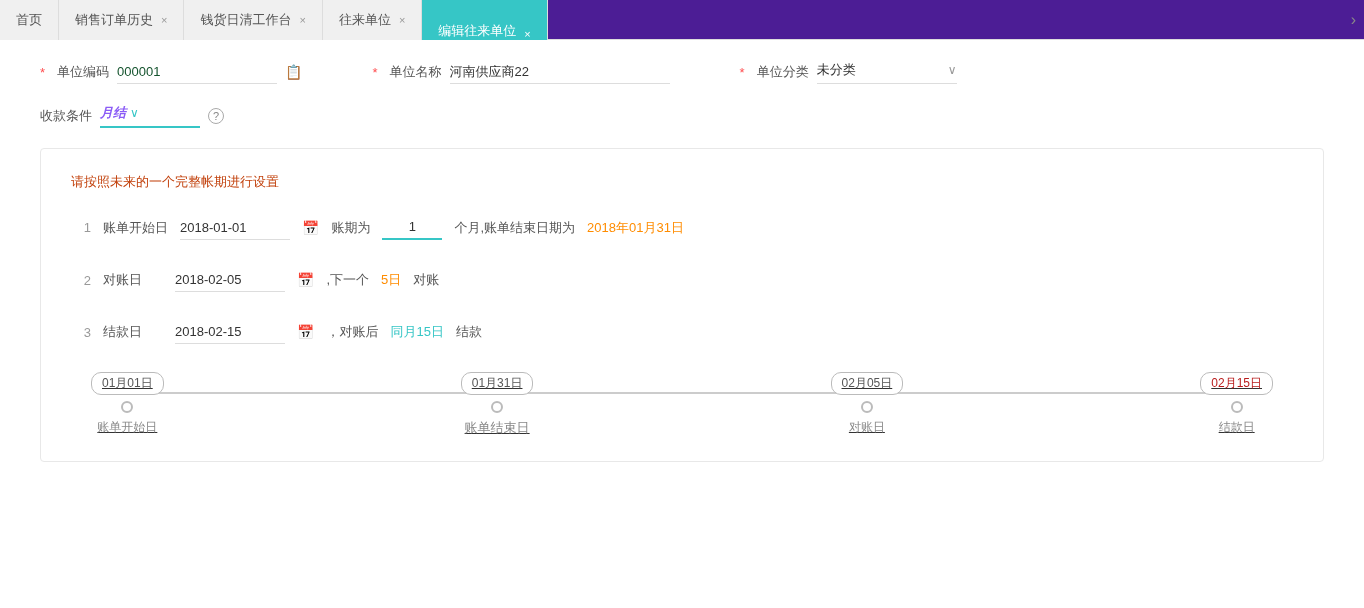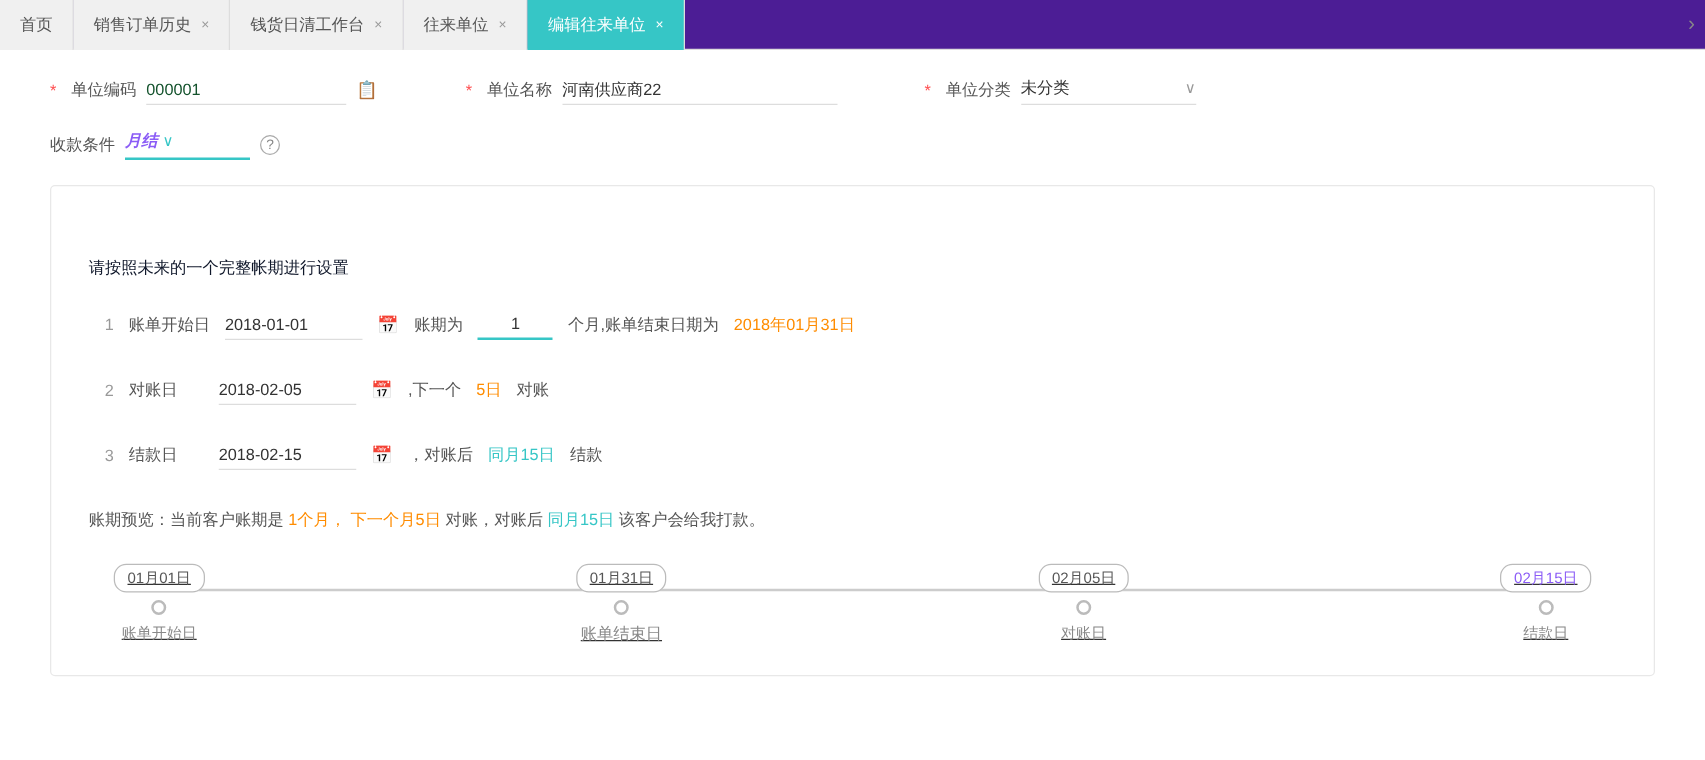--- a/index.html
+++ b/index.html
@@ -23,20 +23,21 @@
       font-size: 13px;
       color: #555;
       border-right: 1px solid #ddd;
       white-space: nowrap;
       gap: 6px;
       background: #f0f0f0;
     }
     .tab.active {
       background: #36c6c6;
       color: #fff;
+      align-items: flex-end;
     }
     .tab-close {
       font-size: 11px;
       color: #999;
       cursor: pointer;
       margin-left: 2px;
     }
     .tab.active .tab-close { color: #fff; }
     .tab-chevron {
       margin-left: auto;
@@ -178,24 +179,23 @@
     }
 
     
     .card {
       border: 1px solid #e8e8e8;
       border-radius: 4px;
       padding: 24px 30px;
       margin-bottom: 20px;
     }
     .card-title {
-      color: #0f172a;
+      color: #c2410c;
       margin-bottom: 24px;
       font-size: 13px;
-      margin-top: 32px;
     }
 
     
     .setting-row {
       display: flex;
       align-items: center;
       margin-bottom: 28px;
       gap: 12px;
     }
     .row-num {
@@ -334,28 +334,20 @@
     <div class="setting-row">
       <span class="row-num">3</span>
       <span class="row-label">结款日</span>
       <input class="date-input" type="text" value="2018-02-15" style="">
       <span class="calendar-icon">📅</span>
       <span class="desc-text">，对账后 </span>
         <span class="highlight-teal">同月15日</span>
         <span class="desc-text"> 结款</span>
     </div>
 
-    <div class="preview-text">
-      <span>账期预览：当前客户账期是</span>
-      <span class="highlight-orange">1个月，</span>
-      <span class="highlight-orange">下一个月5日</span>
-      <span> 对账，对账后</span>
-      <span class="highlight-teal"> 同月15日 </span>
-      <span>该客户会给我打款。</span>
-    </div>
 
     <div style="position:relative; margin-top:20px; padding: 0 20px; text-decoration: underline;">
 
       <div style="position:absolute; top:20px; left:30px; right:30px; height:2px; background:#ccc; z-index:0;"></div>
 
       <div style="display:flex; justify-content:space-between; align-items:flex-start; position:relative; z-index:1;">
 
         <div style="display:flex;flex-direction:column;align-items:center;">
           <div style="border:1px solid #bbb;border-radius:10px;padding:2px 10px;font-size:12px;color:#555;background:#fff;margin-bottom:6px;">01月01日</div>
           <div style="width:12px;height:12px;border-radius:50%;border:2px solid #bbb;background:#fff;"></div>
@@ -368,21 +360,21 @@
           <div style="font-size:13px;color:#888;margin-top:6px;">账单结束日</div>
         </div>
 
         <div style="display:flex;flex-direction:column;align-items:center;">
           <div style="border:1px solid #bbb;border-radius:10px;padding:2px 10px;font-size:12px;color:#555;background:#fff;margin-bottom:6px;">02月05日</div>
           <div style="width:12px;height:12px;border-radius:50%;border:2px solid #bbb;background:#fff;"></div>
           <div style="font-size:12px;color:#888;margin-top:6px;">对账日</div>
         </div>
 
         <div style="display:flex;flex-direction:column;align-items:center;">
-          <div style="border:1px solid #bbb;border-radius:10px;padding:2px 10px;font-size:12px;color:#8b5cf6;background:#fff;margin-bottom:6px;">02月15日</div>
+          <div style="border:1px solid #bbb;border-radius:10px;padding:2px 10px;font-size:12px;color:#b91c1c;background:#fff;margin-bottom:6px;">02月15日</div>
           <div style="width:12px;height:12px;border-radius:50%;border:2px solid #bbb;background:#fff;"></div>
           <div style="font-size:12px;color:#888;margin-top:6px;">结款日</div>
         </div>
 
       </div>
     </div>
 
   </div>
 
 </div>

